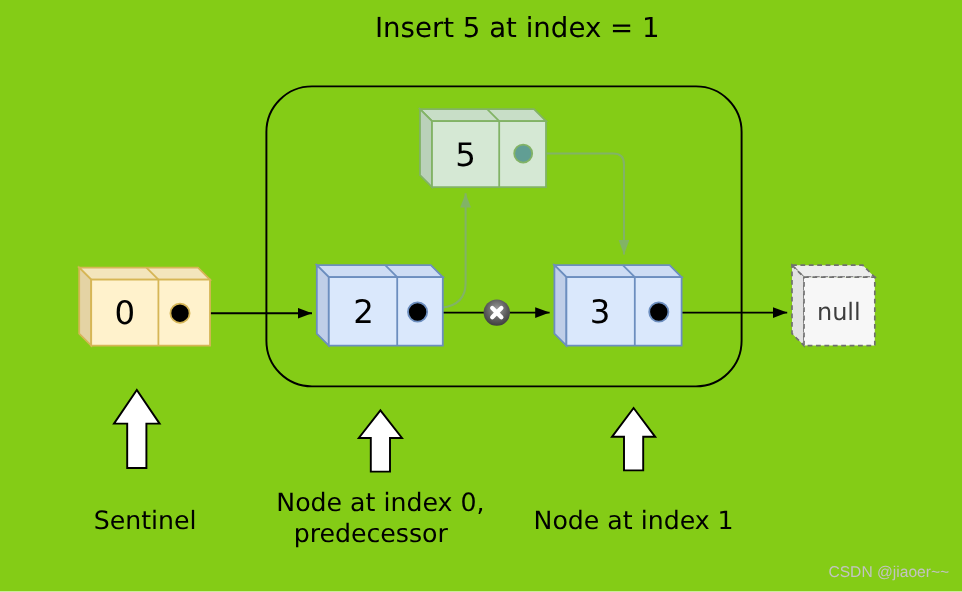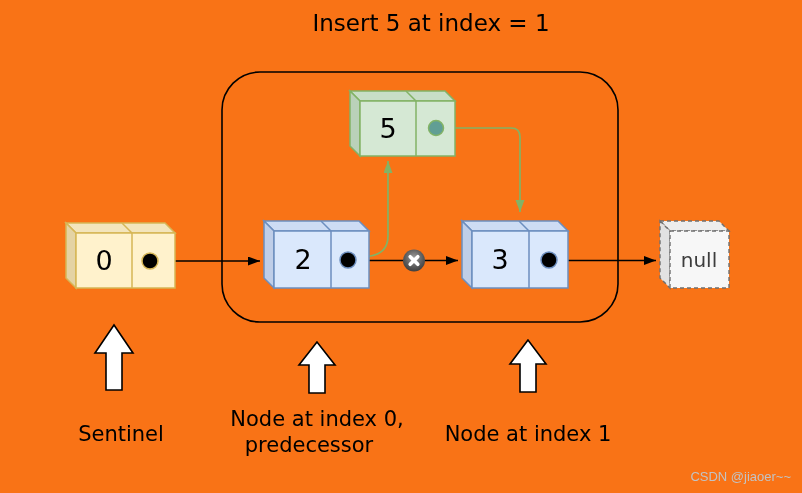--- a/index.html
+++ b/index.html
@@ -1,20 +1,20 @@
 <!DOCTYPE html>
 <html><head>
 <meta charset="utf-8">
 <style>
   html, body { margin: 0; padding: 0; background: #ffffff; }
   .stage {
     position: relative;
     width: 802px;
     height: 493px;
-    background: #f97316;
+    background: #84cc16;
     overflow: hidden;
     font-family: "DejaVu Sans", sans-serif;
   }
   svg { display: block; }
 
   
   .t-title   { font: 23px "DejaVu Sans", sans-serif; fill: #000000; }
   .t-value   { font: 27px "DejaVu Sans", sans-serif; fill: #000000; }
   .t-null    { font: 20px "DejaVu Sans", sans-serif; fill: #3d3d3d; }
   .t-label   { font: 21px "DejaVu Sans", sans-serif; fill: #000000; }

